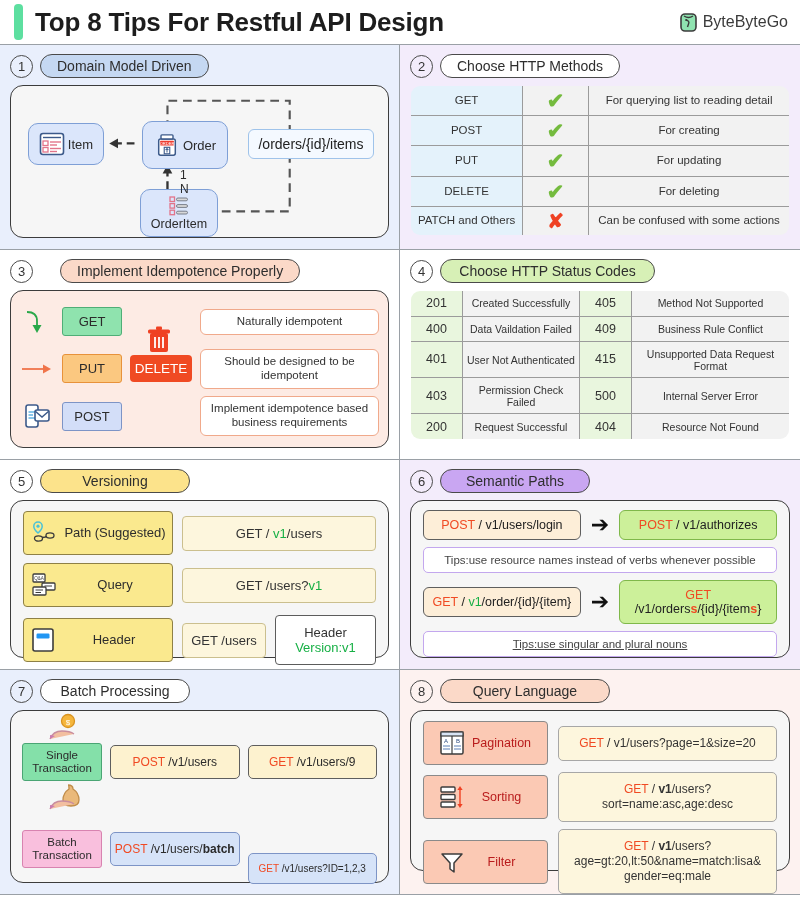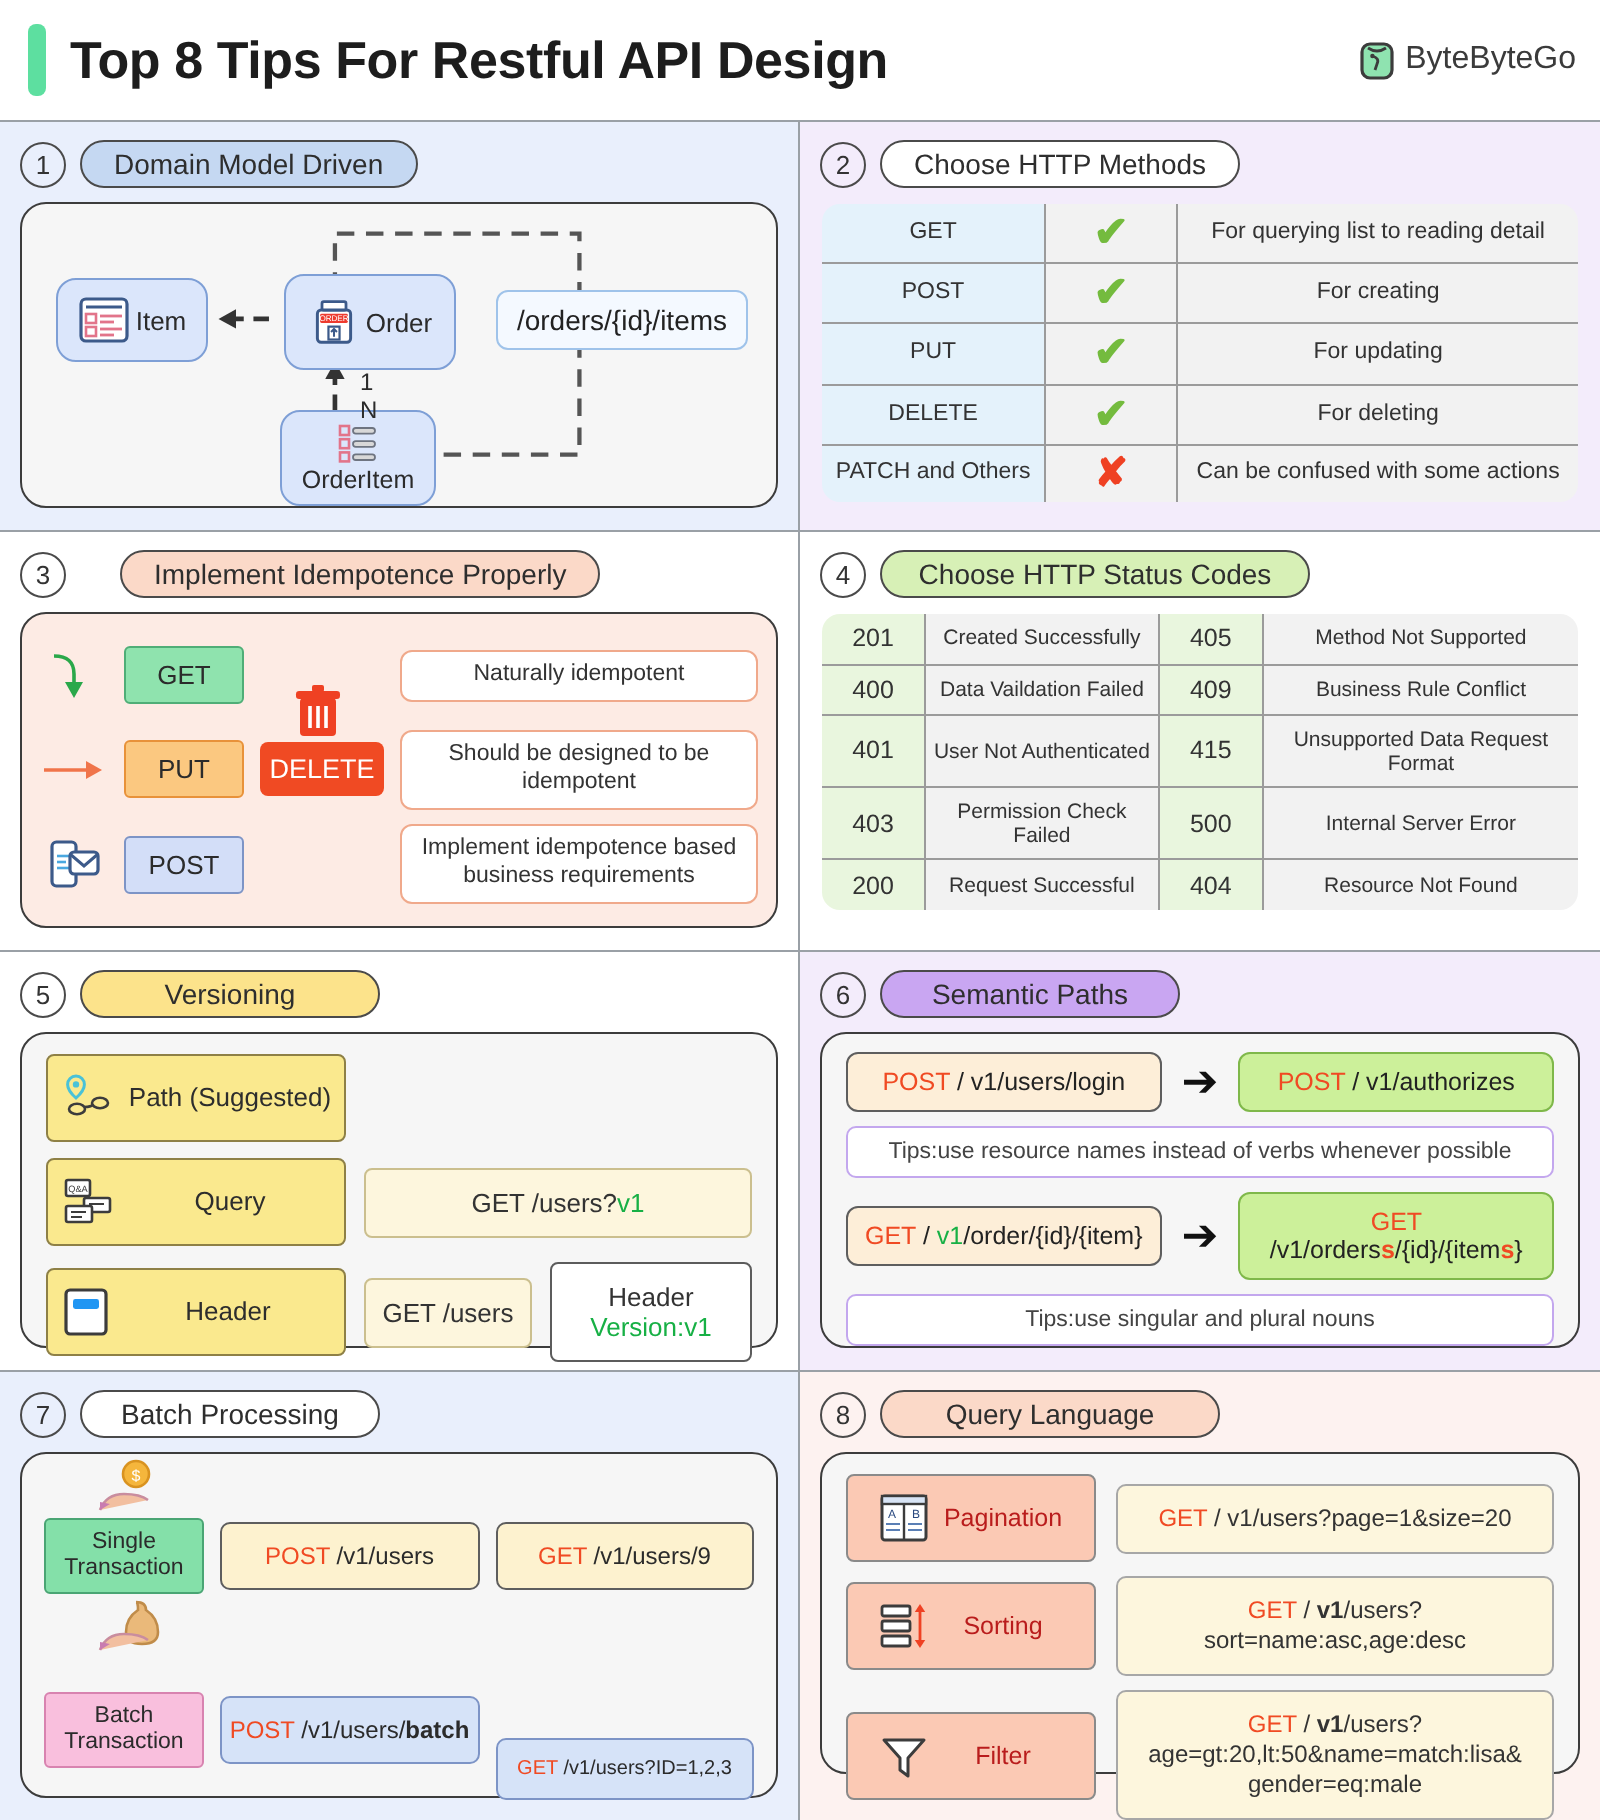--- a/index.html
+++ b/index.html
@@ -7,21 +7,21 @@
   body {
     width: 800px; height: 910px;
     font-family: "Liberation Sans", sans-serif;
     background: #ffffff;
     color: #2b2b2b;
     overflow: hidden;
   }
 
   
   .header {
-    height: 60px; display:flex; align-items:center;
+    height: 44px; display:flex; align-items:center;
     padding: 0 12px 0 14px; background:#fff; position:relative;
   }
   .accent-bar { width:9px; height:36px; border-radius:4px; background:#5ddfa0; flex:0 0 auto; }
   .title { font-size:26px; font-weight:bold; letter-spacing:-0.2px; margin-left:12px; color:#1d1d1d; white-space:nowrap;}
   .brand { margin-left:auto; display:flex; align-items:center; gap:6px; }
   .brand-name { font-size:16px; color:#3b3b3b; }
   .brand-logo { width:17px; height:19px; display:block; }
 
   
   .grid { display:grid; grid-template-columns: 400px 400px; grid-template-rows: 205px 210px 210px 225px; border-top:1px solid #9aa0a6;}
@@ -357,20 +357,23 @@
         <div class="vleft">
           <svg width="28" height="26" viewBox="0 0 28 26">
             <path d="M8 2 a4.2 4.2 0 0 1 4.2 4.2 c0 3-4.2 6.8-4.2 6.8 s-4.2-3.8-4.2-6.8 A4.2 4.2 0 0 1 8 2z" fill="none" stroke="#49c2d8" stroke-width="1.5"></path>
             <circle cx="8" cy="6.2" r="1.6" fill="#49c2d8"></circle>
             <ellipse cx="8.5" cy="18.5" rx="4" ry="2.6" fill="none" stroke="#3c3c3c" stroke-width="1.3"></ellipse>
             <ellipse cx="20" cy="15.5" rx="4" ry="2.6" fill="none" stroke="#3c3c3c" stroke-width="1.3"></ellipse>
             <path d="M12 17.5 q4 0 4.5 -1.5" fill="none" stroke="#3c3c3c" stroke-width="1.3"></path>
           </svg>
           <span class="vtxt">Path (Suggested)</span>
         </div>
+        <div class="vright">
+          <span>GET / </span><span class="grn">v1</span><span>/users</span>
+        </div>
       </div>
 
       <div class="row5">
         <div class="vleft">
           <svg width="28" height="26" viewBox="0 0 28 26">
             <rect x="3" y="2" width="12" height="8" rx="1" fill="#fff" stroke="#3c3c3c" stroke-width="1.3"></rect>
             <text x="9" y="8" font-size="4.6" text-anchor="middle" fill="#3c3c3c" font-family="Liberation Sans, sans-serif">Q&amp;A</text>
             <rect x="12" y="11" width="13" height="7" rx="1" fill="#fff" stroke="#3c3c3c" stroke-width="1.3"></rect>
             <line x1="14.5" y1="14" x2="22" y2="14" stroke="#3c3c3c" stroke-width="1"></line>
             <rect x="3" y="15" width="13" height="8" rx="1" fill="#fff" stroke="#3c3c3c" stroke-width="1.3"></rect>
@@ -418,21 +421,21 @@
       <div class="tip">Tips:use resource names instead of verbs whenever possible</div>
       <div class="row6">
         <div class="ep">
           <span class="red">GET</span><span> / </span><span class="grn">v1</span><span>/order/{id}/{item}</span>
         </div>
         <div class="arw">➔</div>
         <div class="ep green">
           <span class="red">GET</span><span> /v1/orders</span><span class="redb">s</span><span>/{id}/{item</span><span class="redb">s</span><span>}</span>
         </div>
       </div>
-      <div class="tip" style="margin-bottom:17px;">Tips:use singular and plural nouns</div>
+      <div class="tip" style="margin-bottom:17px;text-decoration:underline;">Tips:use singular and plural nouns</div>
     </div>
   </div>
 
   <div class="panel bg-blue">
     <div class="ptitle">
       <div class="num">7</div>
       <div class="pill white">Batch Processing</div>
     </div>
     <div class="card plain" style="padding:4px 11px 8px 11px;">
       <div class="hand">

